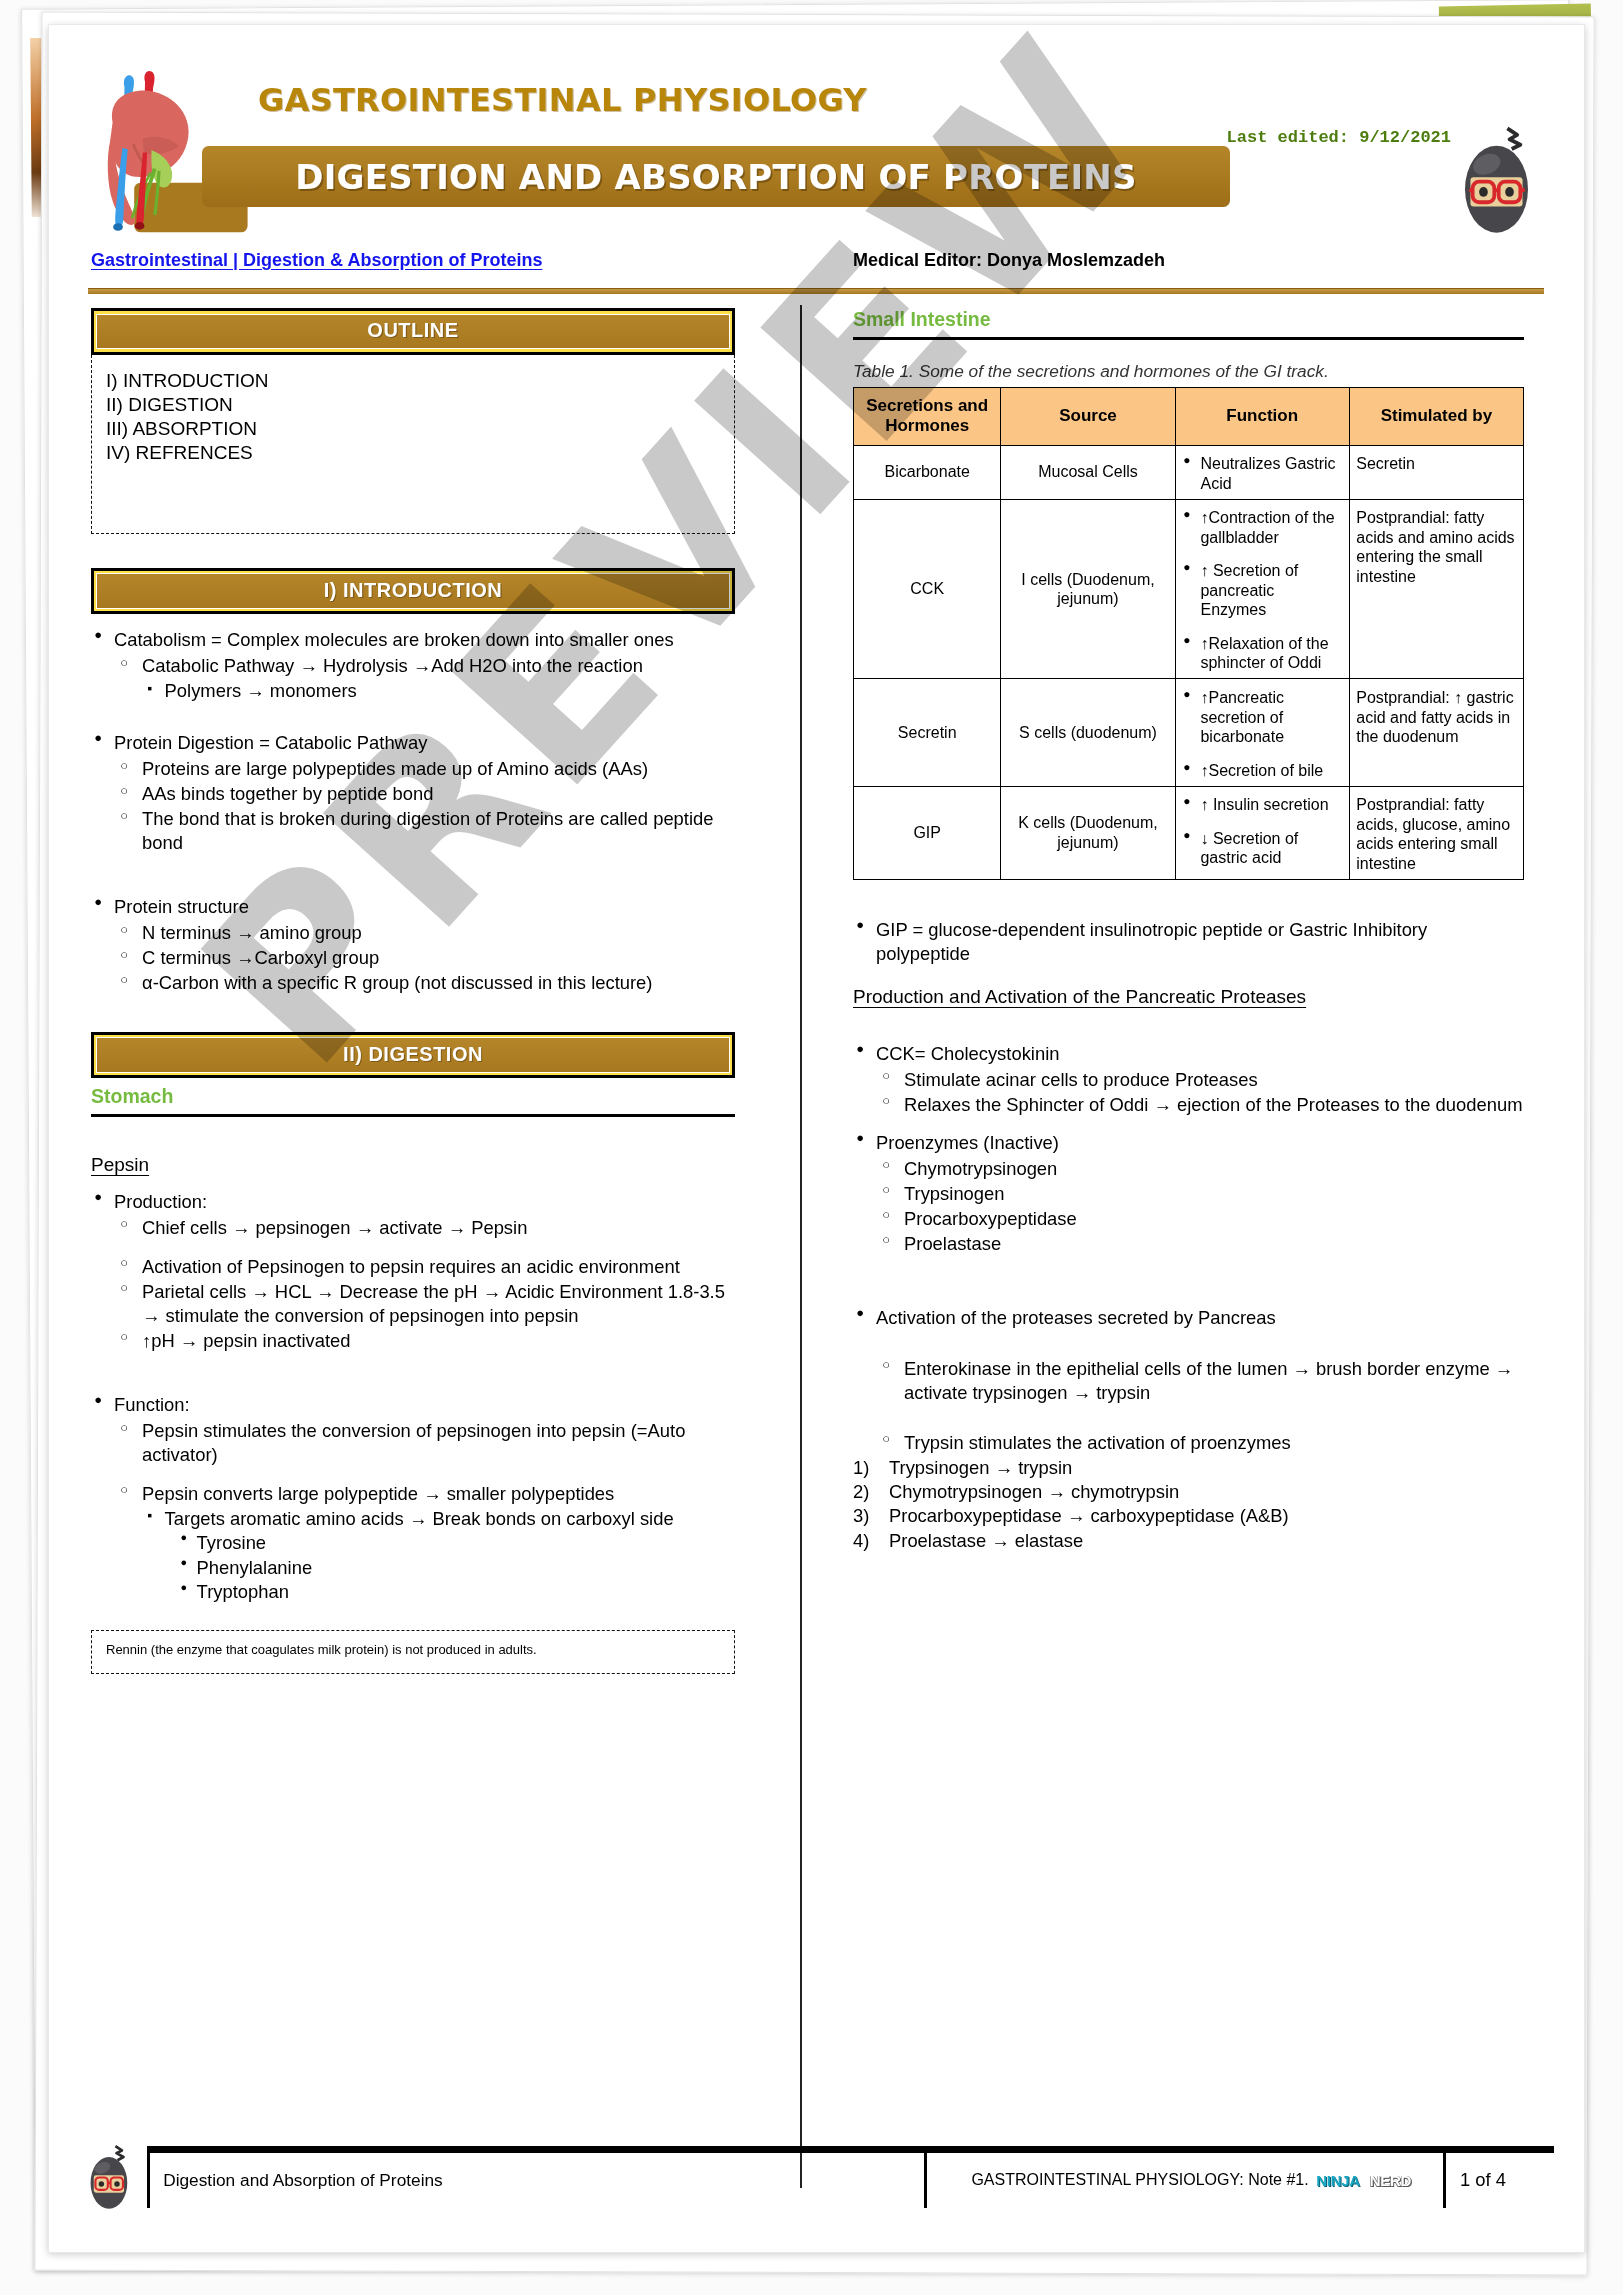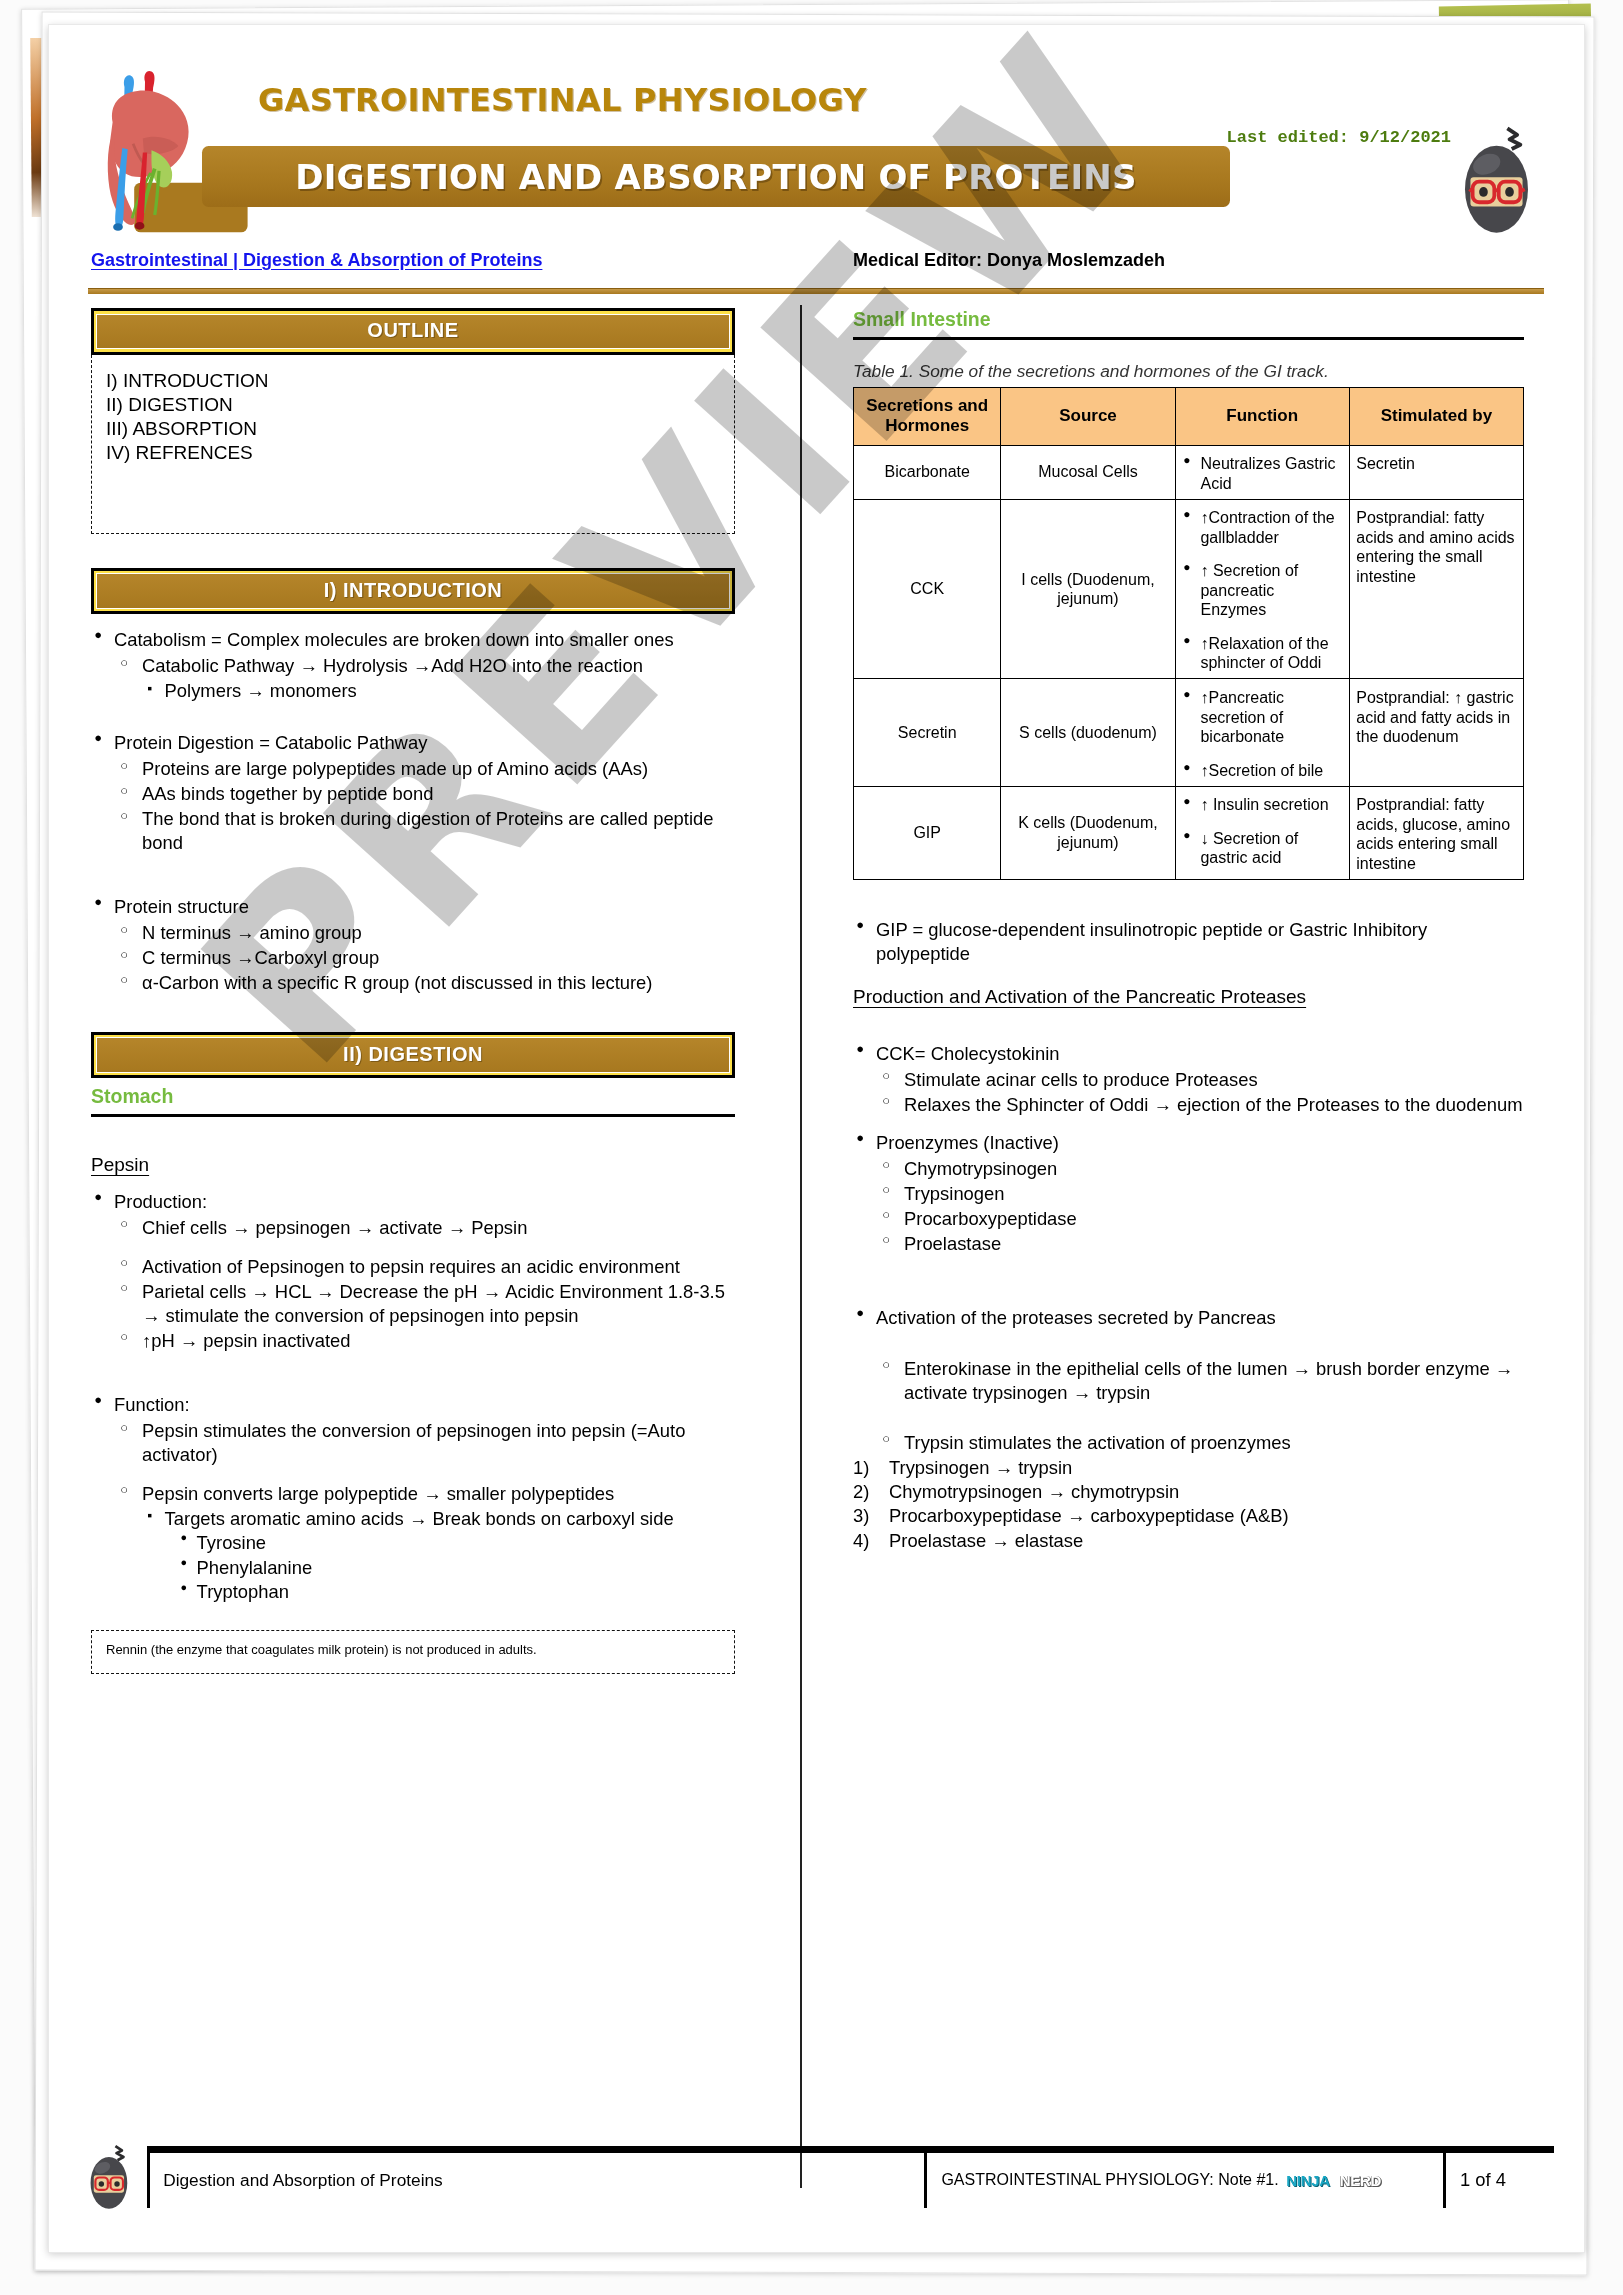--- a/index.html
+++ b/index.html
@@ -209,21 +209,21 @@
   .footer-ninja { position:absolute; left: 5.4px; top: 9.7px; width: 52px; height: 67px; }
   .footer-bar {
     position: absolute; left: 68px; right: 0; top: 12px; height: 6.5px; background:#000;
   }
   .footer-row {
     position:absolute; left: 68px; right: 0; top: 18.4px; height: 56px;
     display: flex; align-items: center;
   }
   .fdiv { width: 3.2px; background: #000; height: 56px; }
   .f-left { flex: 0 0 774px; padding-left: 13px; font-size: 17.3px; color:#000; }
-  .f-mid  { flex: 1; padding-left: 14px; font-size: 16px; color:#000; display:flex; align-items:center; gap: 7.6px; white-space: nowrap;}
+  .f-mid  { flex: 1; padding-left: 14px; font-size: 16px; color:#000; display:flex; align-items:center; gap: 7.6px; white-space: nowrap; margin-left: 30px;}
   .f-right{ flex: 0 0 108px; padding-left: 14px; font-size: 18.4px; color:#000; }
   .nn-logo { display:inline-flex; align-items:center; gap:10px; font-weight: 800; font-size: 15px; letter-spacing:-0.3px; }
   .nn-logo .ninja { color: #1aa7c4; text-shadow: 1.1px 1.1px 0 #0c5f72; }
   .nn-logo .nerd  { color: #ffffff; text-shadow: 1.1px 1.1px 0 #555, -0.5px -0.5px 0 #777, 0.5px -0.5px 0 #777, -0.5px 0.5px 0 #777; }
 
   
   .watermark {
     position: absolute; left: 0; top: 0; width: 100%; height: 100%;
     pointer-events: none; overflow: hidden;
   }

